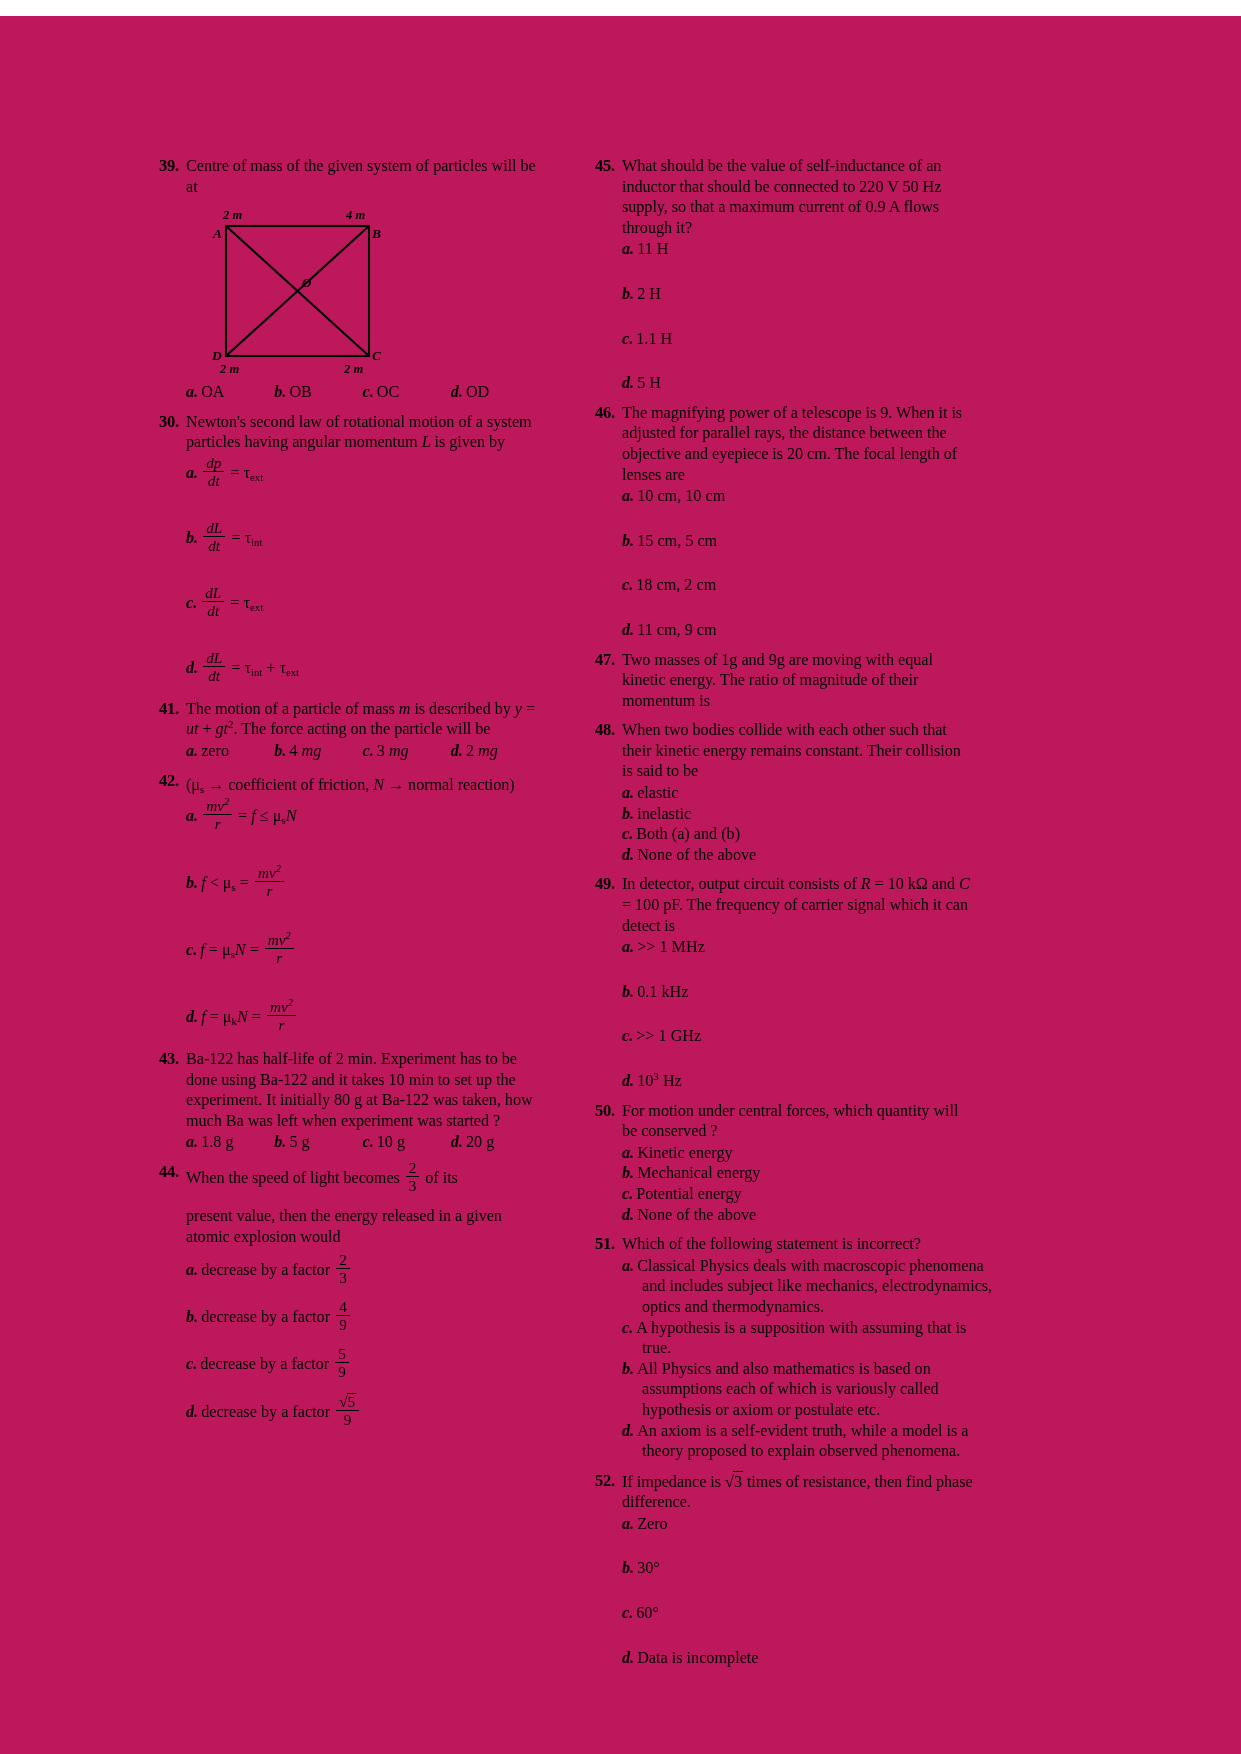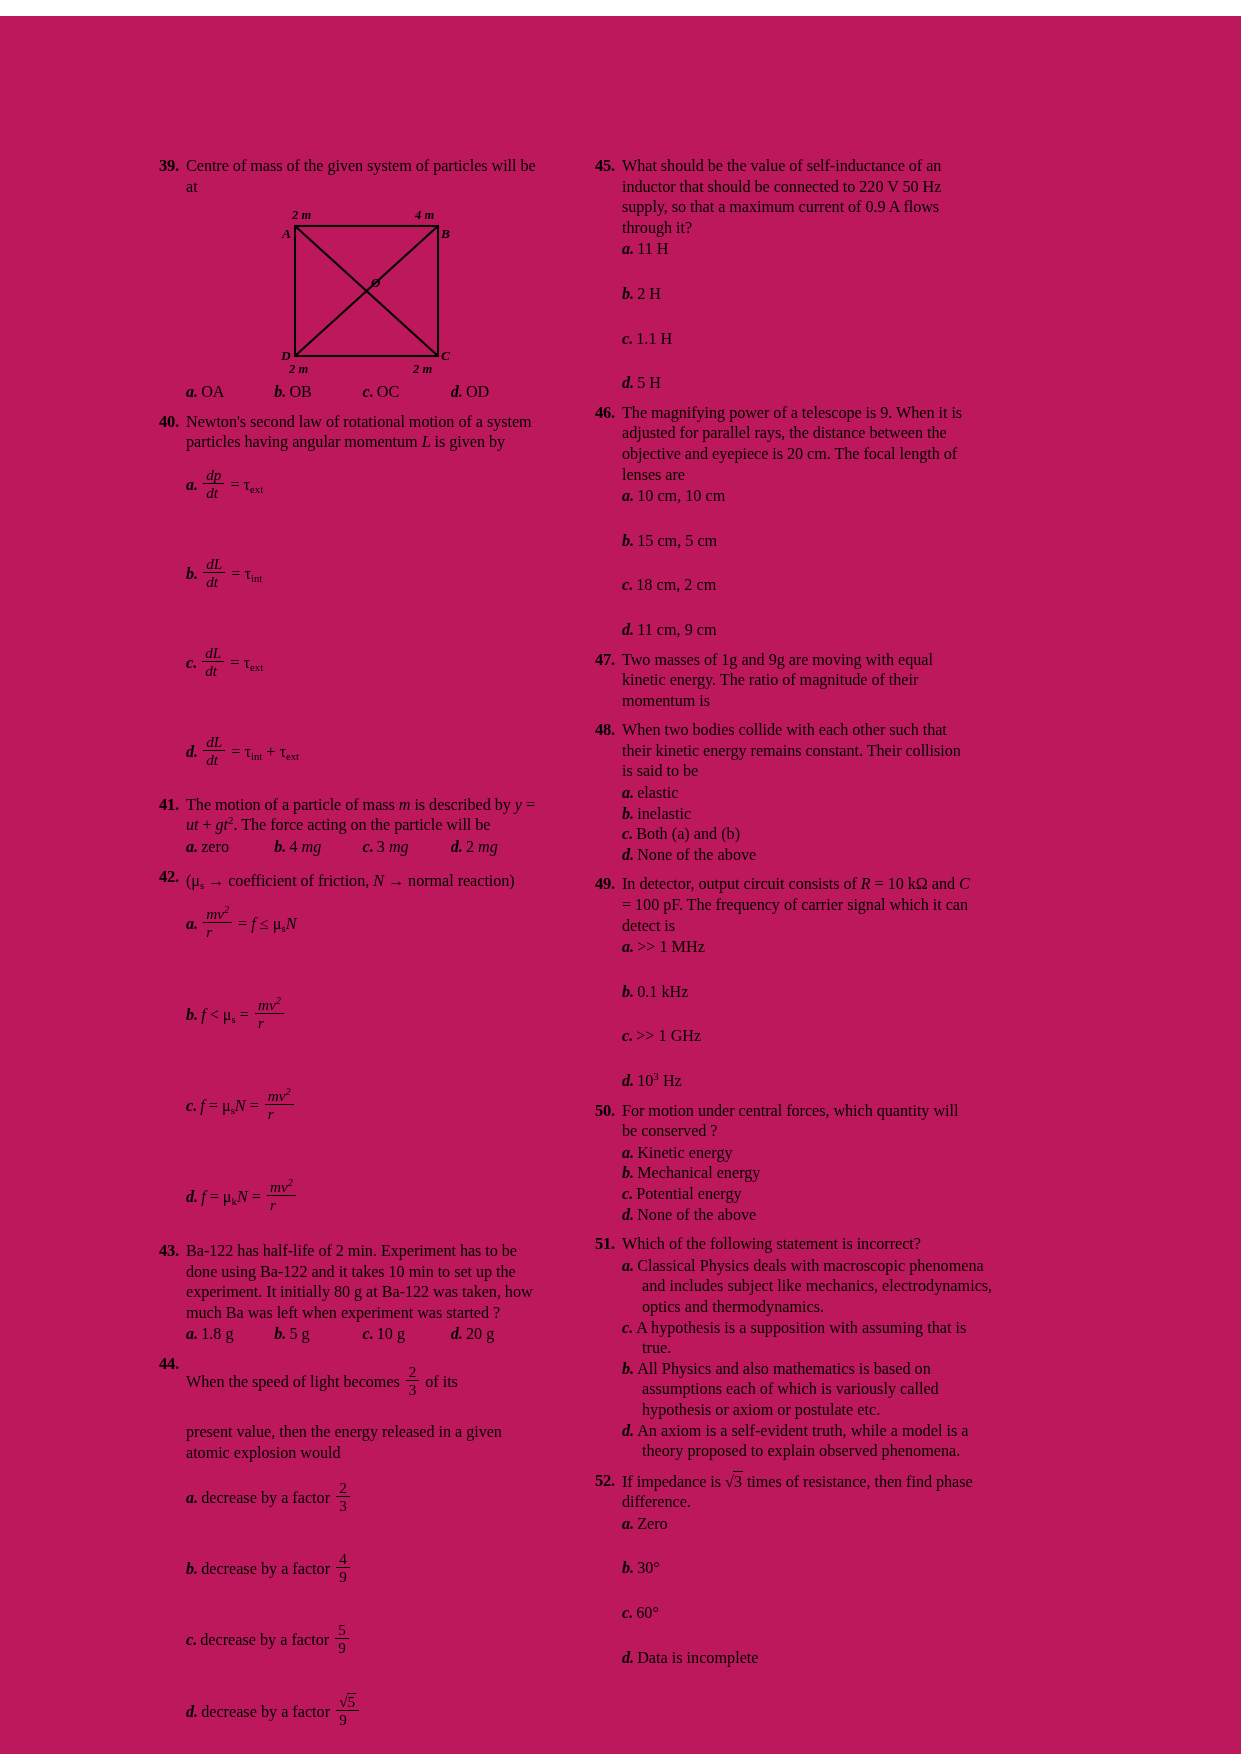--- a/index.html
+++ b/index.html
@@ -77,38 +77,38 @@
     padding-left:20px;
     text-indent:-20px;
   }
   .it{font-style:italic;}
   sup{font-size:0.68em;vertical-align:super;line-height:0;}
   sub{font-size:0.66em;vertical-align:-0.25em;line-height:0;}
   
   .frac{
     display:inline-block;
     vertical-align:middle;
+    text-align:center;
     font-size:0.94em;
-    margin:12px 2px;
+    margin:0 2px;
     position:relative;
     top:-0.15em;
   }
   .frac .num{display:block;padding:0 3px;line-height:1.08;}
   .frac .den{display:block;border-top:1.3px solid #000;padding:0 3px;line-height:1.15;}
   .sqrt{
     display:inline-block;
     border-top:1.2px solid #000;
     padding:0 1px 0 1px;
     margin-left:-1px;
   }
   
   .figwrap{
     margin:4px 0 6px 0;
     display:flex;
-    justify-content:center;
   }
   svg{display:block;}
   .q40 .opts .opt{padding-top:3px;padding-bottom:3px;}
   .q42 .opts .opt{padding-top:4px;padding-bottom:4px;}
   .q44 .opts .opt{padding-top:6px;padding-bottom:6px;}
   .spacer-sm{height:4px;}
 </style>
 </head>
 <body>
 
@@ -140,21 +140,21 @@
           <div class="opts four-col">
             <div class="opt"><span class="lab">a.</span><span class="txt it">OA</span></div>
             <div class="opt"><span class="lab">b.</span><span class="txt it">OB</span></div>
             <div class="opt"><span class="lab">c.</span><span class="txt it">OC</span></div>
             <div class="opt"><span class="lab">d.</span><span class="txt it">OD</span></div>
           </div>
         </div>
       </div>
 
       <div class="q q40">
-        <div class="qnum">40.</div>
+        <div class="qnum">30.</div>
         <div class="qbody">
           <div class="stem">Newton's second law of rotational motion of a system particles having angular momentum <i>L</i> is given by</div>
           <div class="opts two-col">
             <div class="opt"><span class="lab">a.</span><span class="txt"><span class="frac"><span class="num it">dp</span><span class="den it">dt</span></span> = τ<sub>ext</sub></span></div>
             <div class="opt"><span class="lab">b.</span><span class="txt"><span class="frac"><span class="num it">dL</span><span class="den it">dt</span></span> = τ<sub>int</sub></span></div>
             <div class="opt"><span class="lab">c.</span><span class="txt"><span class="frac"><span class="num it">dL</span><span class="den it">dt</span></span> = τ<sub>ext</sub></span></div>
             <div class="opt"><span class="lab">d.</span><span class="txt"><span class="frac"><span class="num it">dL</span><span class="den it">dt</span></span> = τ<sub>int</sub> + τ<sub>ext</sub></span></div>
           </div>
         </div>
       </div>

